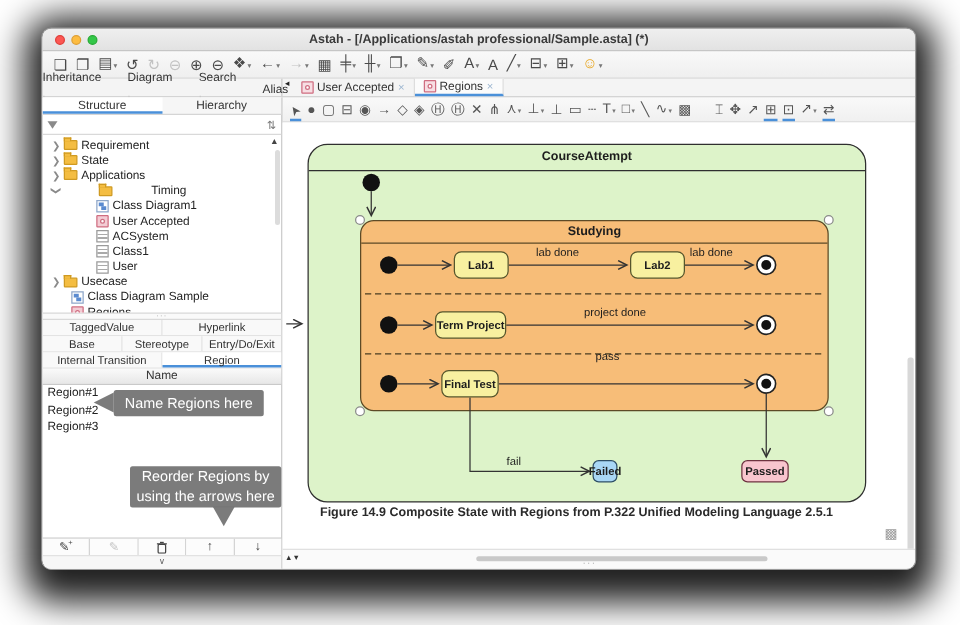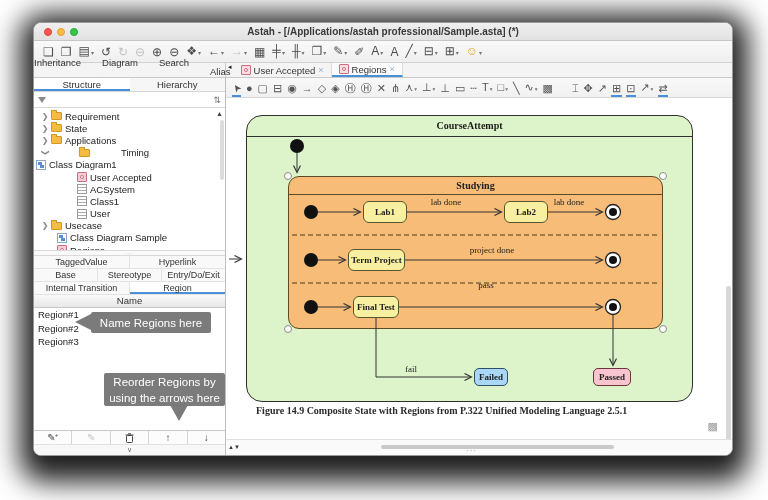--- a/index.html
+++ b/index.html
@@ -93,21 +93,21 @@
   .chevrow { height:11px; text-align:center; font-size:7px; color:#666; line-height:10px; border-top:1px solid #e2e2e2; background:#f7f7f7; flex:0 0 auto; }
   
   .right-content { flex:1; display:flex; flex-direction:column; min-width:0; }
   .toolbar2 { height:20px; background:linear-gradient(#f9f9f9,#f0f0f0); border-bottom:1px solid #d8d8d8;
     display:flex; align-items:center; padding:0 4px; flex:0 0 auto; }
   .dt-ico { display:inline-flex; align-items:baseline; font-size:11px; color:#555; padding:0 2.5px; position:relative; line-height:16px; }
   .dt-ico .caret { font-size:5.5px; color:#777; margin-left:1px; }
   .dt-ico.sel::after { content:""; position:absolute; left:2px; right:2px; bottom:-1px; height:2px; background:#4a90d9; }
   .dt-ico.rot span.g { display:inline-block; transform:rotate(-125deg); font-size:10px; }
   .dt-gap { width:14px; }
-  .canvas { flex:1; position:relative; background:#fff; overflow:hidden;font-family:Liberation Serif, serif; }
+  .canvas { flex:1; position:relative; background:#fff; overflow:hidden; }
   .hscroll { height:16px; background:#fafafa; border-top:1px solid #e0e0e0; position:relative; flex:0 0 auto; }
   .hthumb { position:absolute; left:155px; top:5px; width:233px; height:4px; background:#c9c9c9; border-radius:2px; }
   .hdots { position:absolute; left:240px; top:6px; font-size:8px; color:#aaa; letter-spacing:1px; }
   .updown { position:absolute; left:2px; top:4px; font-size:6px; color:#333; }
   
   .st { position:absolute; border-radius:12px; }
   .st-title { border-bottom:1.4px solid; text-align:center; font-weight:bold; font-size:10px; color:#1d1d1d; }
   .outer-state { left:20px; top:17px; width:447px; height:287px; background:#ddf3c9; border:1.4px solid #2f2f2f; border-radius:16px; z-index:1; }
   .outer-state .st-title { height:21px; line-height:20px; border-color:#2f2f2f; }
   .inner-state { left:62px; top:78px; width:375px; height:153px; background:#f7bd78; border:1.4px solid #5d4a26; border-radius:11px; z-index:2; }
@@ -275,21 +275,21 @@
           <div class="tree-row" style="padding-left: 7px;">
             <span class="chev">❯</span>
             <span class="tree-ico ico-folder"></span>
             <span>Applications</span>
           </div>
           <div class="tree-row" style="padding-left: 7px; gap: 28px;">
             <span class="chev exp">❯</span>
             <span class="tree-ico ico-folder"></span>
             <span>Timing</span>
           </div>
-          <div class="tree-row" style="">
+          <div class="tree-row" style="padding-left: 41px;">
             <span class="tree-ico ico-diag"></span>
             <span>Class Diagram1</span>
           </div>
           <div class="tree-row" style="padding-left: 41px;">
             <span class="tree-ico ico-smt"></span>
             <span>User Accepted</span>
           </div>
           <div class="tree-row" style="padding-left: 41px;">
             <span class="tree-ico ico-class"></span>
             <span>ACSystem</span>
@@ -474,21 +474,21 @@
         <div class="st outer-state">
           <div class="st-title">CourseAttempt</div>
         </div>
         <div class="st inner-state">
           <div class="st-title">Studying</div>
         </div>
         <div class="small-state" style="left:137px;top:103px;width:44px;height:22px;">Lab1</div>
         <div class="small-state" style="left:278px;top:103px;width:44px;height:22px;">Lab2</div>
         <div class="small-state" style="left:122px;top:151px;width:57px;height:22px;text-align:right;">Term Project</div>
         <div class="small-state" style="left:127px;top:198px;width:46px;height:22px;">Final Test</div>
-        <div class="end-state failed" style="left:248px;top:270px;width:34px;height:18px;">Failed</div>
+        <div class="end-state failed" style="left:248px;top:270px;width:20px;height:18px;">Failed</div>
         <div class="end-state passed" style="left:367px;top:270px;width:38px;height:18px;">Passed</div>
 
         <svg class="svg-layer" width="508" height="344">
           <defs>
             <marker id="arr" markerWidth="10" markerHeight="10" refX="7.5" refY="4" orient="auto">
               <path d="M1,0.5 L8,4 L1,7.5" fill="none" stroke="#333" stroke-width="1.2"></path>
             </marker>
           </defs>
 
           <line x1="3" y1="161" x2="15" y2="161" stroke="#333" stroke-width="1" marker-end="url(#arr)"></line>

